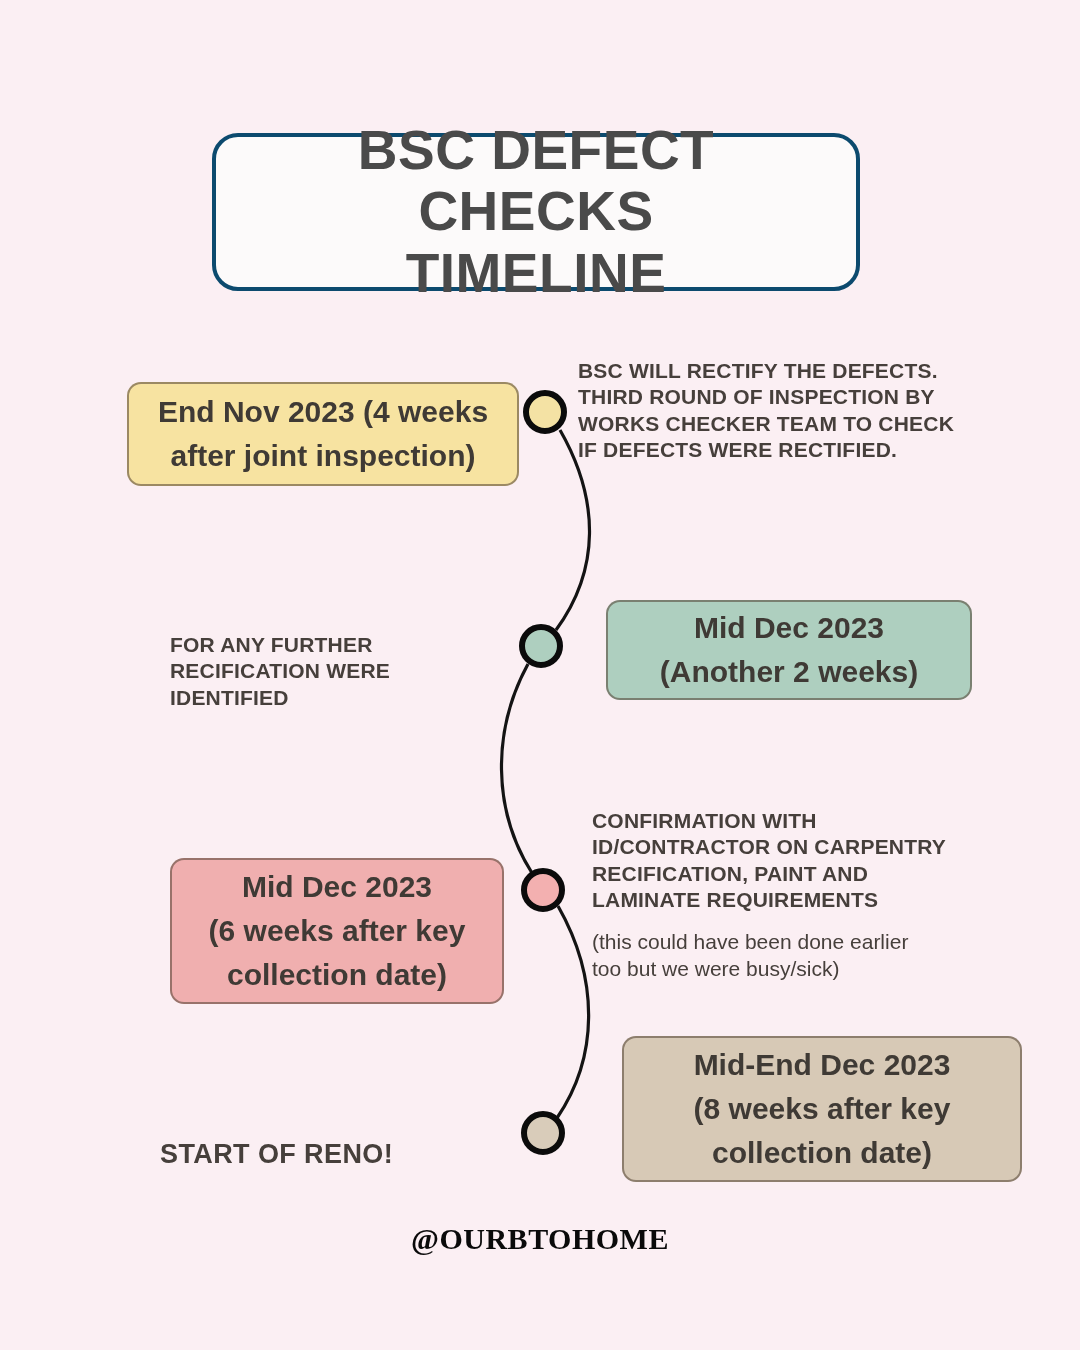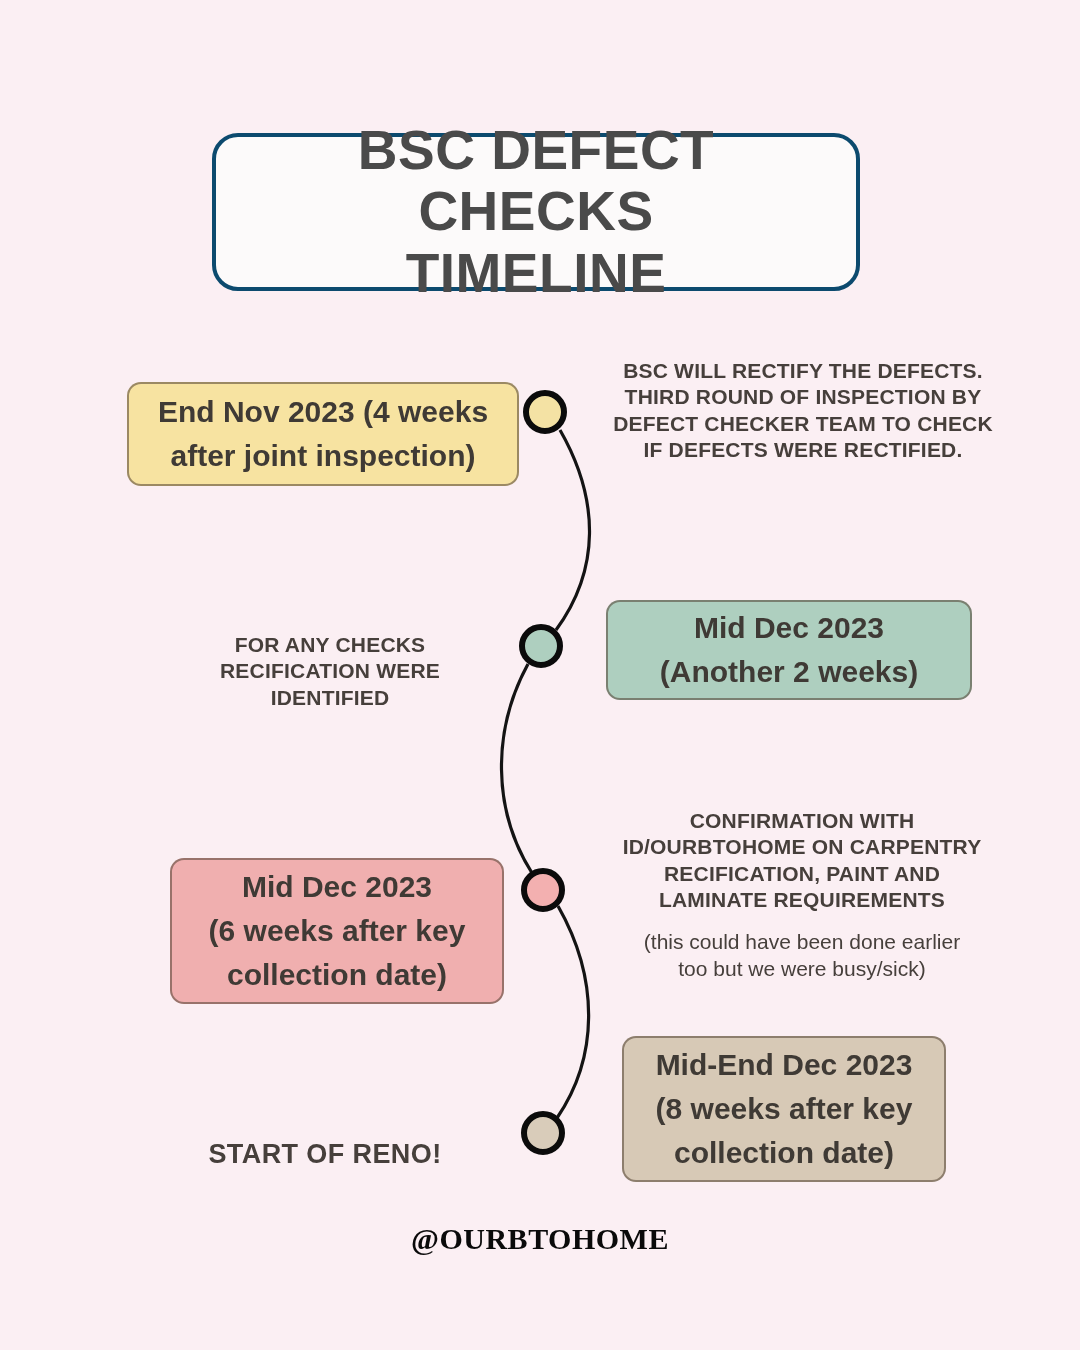--- a/index.html
+++ b/index.html
@@ -76,21 +76,21 @@
     font-size: 30px;
     line-height: 1.46;
     color: #3F3A35;
     padding: 12px 16px;
     margin-left: 9px;
   }
 
   
   .caption {
     position: absolute;
-    text-align: center;
+    text-align: left;
     font-weight: bold;
     font-size: 21px;
     line-height: 1.25;
     letter-spacing: 0.2px;
     color: #463F3B;
   }
   .caption .sub {
     display: block;
     font-weight: normal;
     font-size: 21px;
@@ -143,26 +143,26 @@
   <div class="pill" style="left:118px; top:382px; width:392px; height:104px; background:#F7E3A1;">
     <div>
       <span>End Nov 2023 (4 weeks</span><br>
       <span>after joint inspection)</span>
     </div>
   </div>
 
   <div class="caption" style="left:578px; top:358px; width:450px;">
     <span>BSC WILL RECTIFY THE DEFECTS.</span><br>
     <span>THIRD ROUND OF INSPECTION BY</span><br>
-    <span>DEFECT CHECKER TEAM TO CHECK</span><br>
+    <span>WORKS CHECKER TEAM TO CHECK</span><br>
     <span>IF DEFECTS WERE RECTIFIED.</span>
   </div>
 
   <div class="caption" style="left:170px; top:632px; width:320px;">
-    <span>FOR ANY CHECKS</span><br>
+    <span>FOR ANY FURTHER</span><br>
     <span>RECIFICATION WERE</span><br>
     <span>IDENTIFIED</span>
   </div>
 
   <div class="pill" style="left:597px; top:600px; width:366px; height:100px; background:#AECFBF;">
     <div>
       <span>Mid Dec 2023</span><br>
       <span>(Another 2 weeks)</span>
     </div>
   </div>
@@ -170,34 +170,34 @@
   <div class="pill" style="left:161px; top:858px; width:334px; height:146px; background:#F0AFAF;">
     <div>
       <span>Mid Dec 2023</span><br>
       <span>(6 weeks after key</span><br>
       <span>collection date)</span>
     </div>
   </div>
 
   <div class="caption" style="left:592px; top:808px; width:420px;">
     <span>CONFIRMATION WITH</span><br>
-    <span>ID/OURBTOHOME ON CARPENTRY</span><br>
+    <span>ID/CONTRACTOR ON CARPENTRY</span><br>
     <span>RECIFICATION, PAINT AND</span><br>
     <span>LAMINATE REQUIREMENTS</span>
     <span class="sub">
       <span>(this could have been done earlier</span><br>
       <span>too but we were busy/sick)</span>
     </span>
   </div>
 
   <div class="caption big" style="left:160px; top:1116px; width:330px;margin-top:22px;">
     <span>START OF RENO!</span>
   </div>
 
-  <div class="pill" style="left:613px; top:1036px; width:324px; height:146px; background:#D7C9B6;">
+  <div class="pill" style="left:613px; top:1036px; width:400px; height:146px; background:#D7C9B6;">
     <div>
       <span>Mid-End Dec 2023</span><br>
       <span>(8 weeks after key</span><br>
       <span>collection date)</span>
     </div>
   </div>
 
   <div class="handle">@OURBTOHOME</div>
 
 </div>

